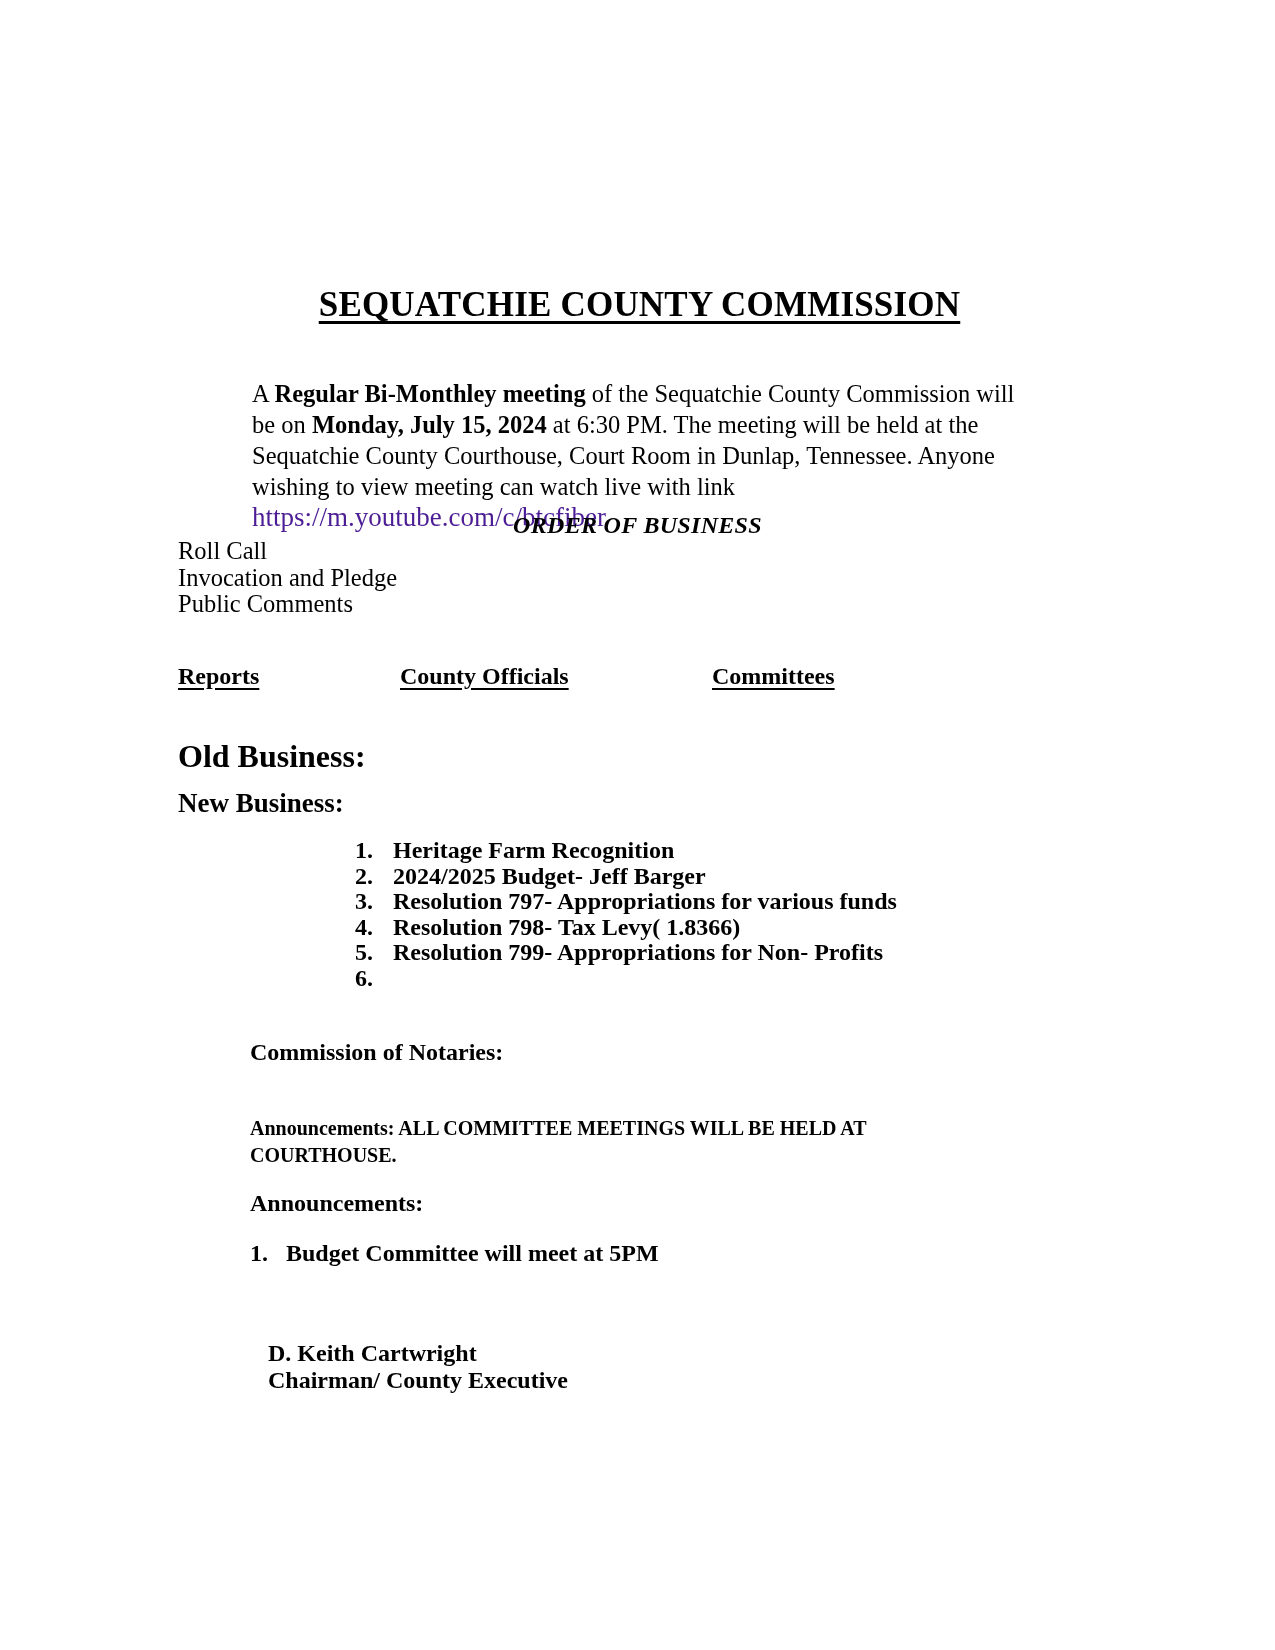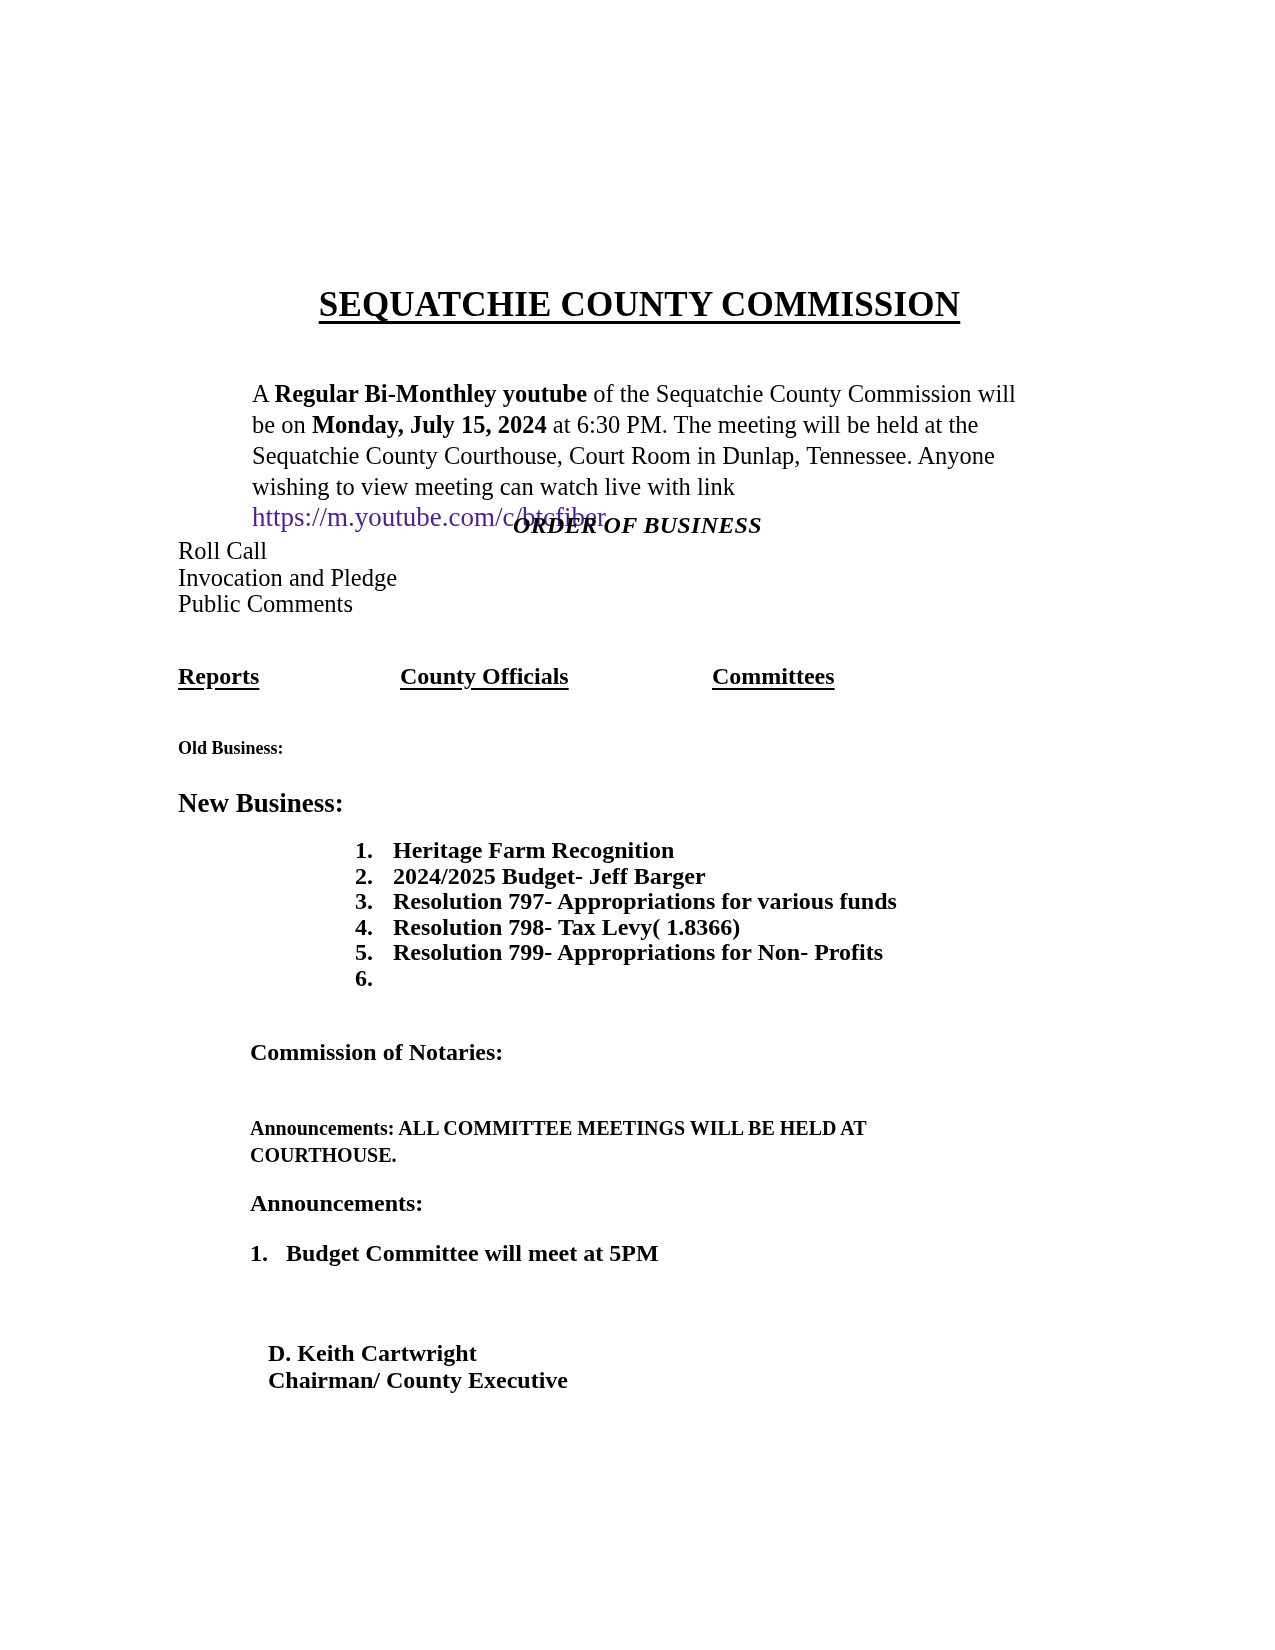--- a/index.html
+++ b/index.html
@@ -98,21 +98,21 @@
   }
   .reports-row .col-reports { width: 222px; }
   .reports-row .col-officials { width: 312px; }
   .reports-row .col-committees { width: auto; }
 
   
   .old-business {
     position: absolute;
     top: 738px;
     left: 178px;
-    font-size: 18px;
+    font-size: 32px;
     font-weight: bold;
   }
   .new-business {
     position: absolute;
     top: 788px;
     left: 178px;
     font-size: 27px;
     font-weight: bold;
   }
   .new-business .plain { font-weight: bold; }
@@ -195,21 +195,21 @@
   }
   .signature div { white-space: nowrap; }
 </style>
 </head>
 <body>
 
 <div class="page">
 
   <h1 class="doc-title"><span class="title-text">SEQUATCHIE COUNTY COMMISSION</span></h1>
 
-  <p class="intro"><span>A </span><b>Regular Bi-Monthley youtube</b><span> of the Sequatchie County Commission will be on </span><b>Monday, July 15, 2024</b><span> at 6:30 PM.  The meeting will be held at the Sequatchie County Courthouse, Court Room in Dunlap, Tennessee. Anyone wishing to view meeting can watch live with link </span><a class="link" href="#">https://m.youtube.com/c/btcfiber</a></p>
+  <p class="intro"><span>A </span><b>Regular Bi-Monthley meeting</b><span> of the Sequatchie County Commission will be on </span><b>Monday, July 15, 2024</b><span> at 6:30 PM.  The meeting will be held at the Sequatchie County Courthouse, Court Room in Dunlap, Tennessee. Anyone wishing to view meeting can watch live with link </span><a class="link" href="#">https://m.youtube.com/c/btcfiber</a></p>
 
   <div class="order-heading">ORDER OF BUSINESS</div>
 
   <div class="prelim">
     <div>Roll Call</div>
     <div>Invocation and Pledge</div>
     <div>Public Comments</div>
   </div>
 
   <div class="reports-row">

